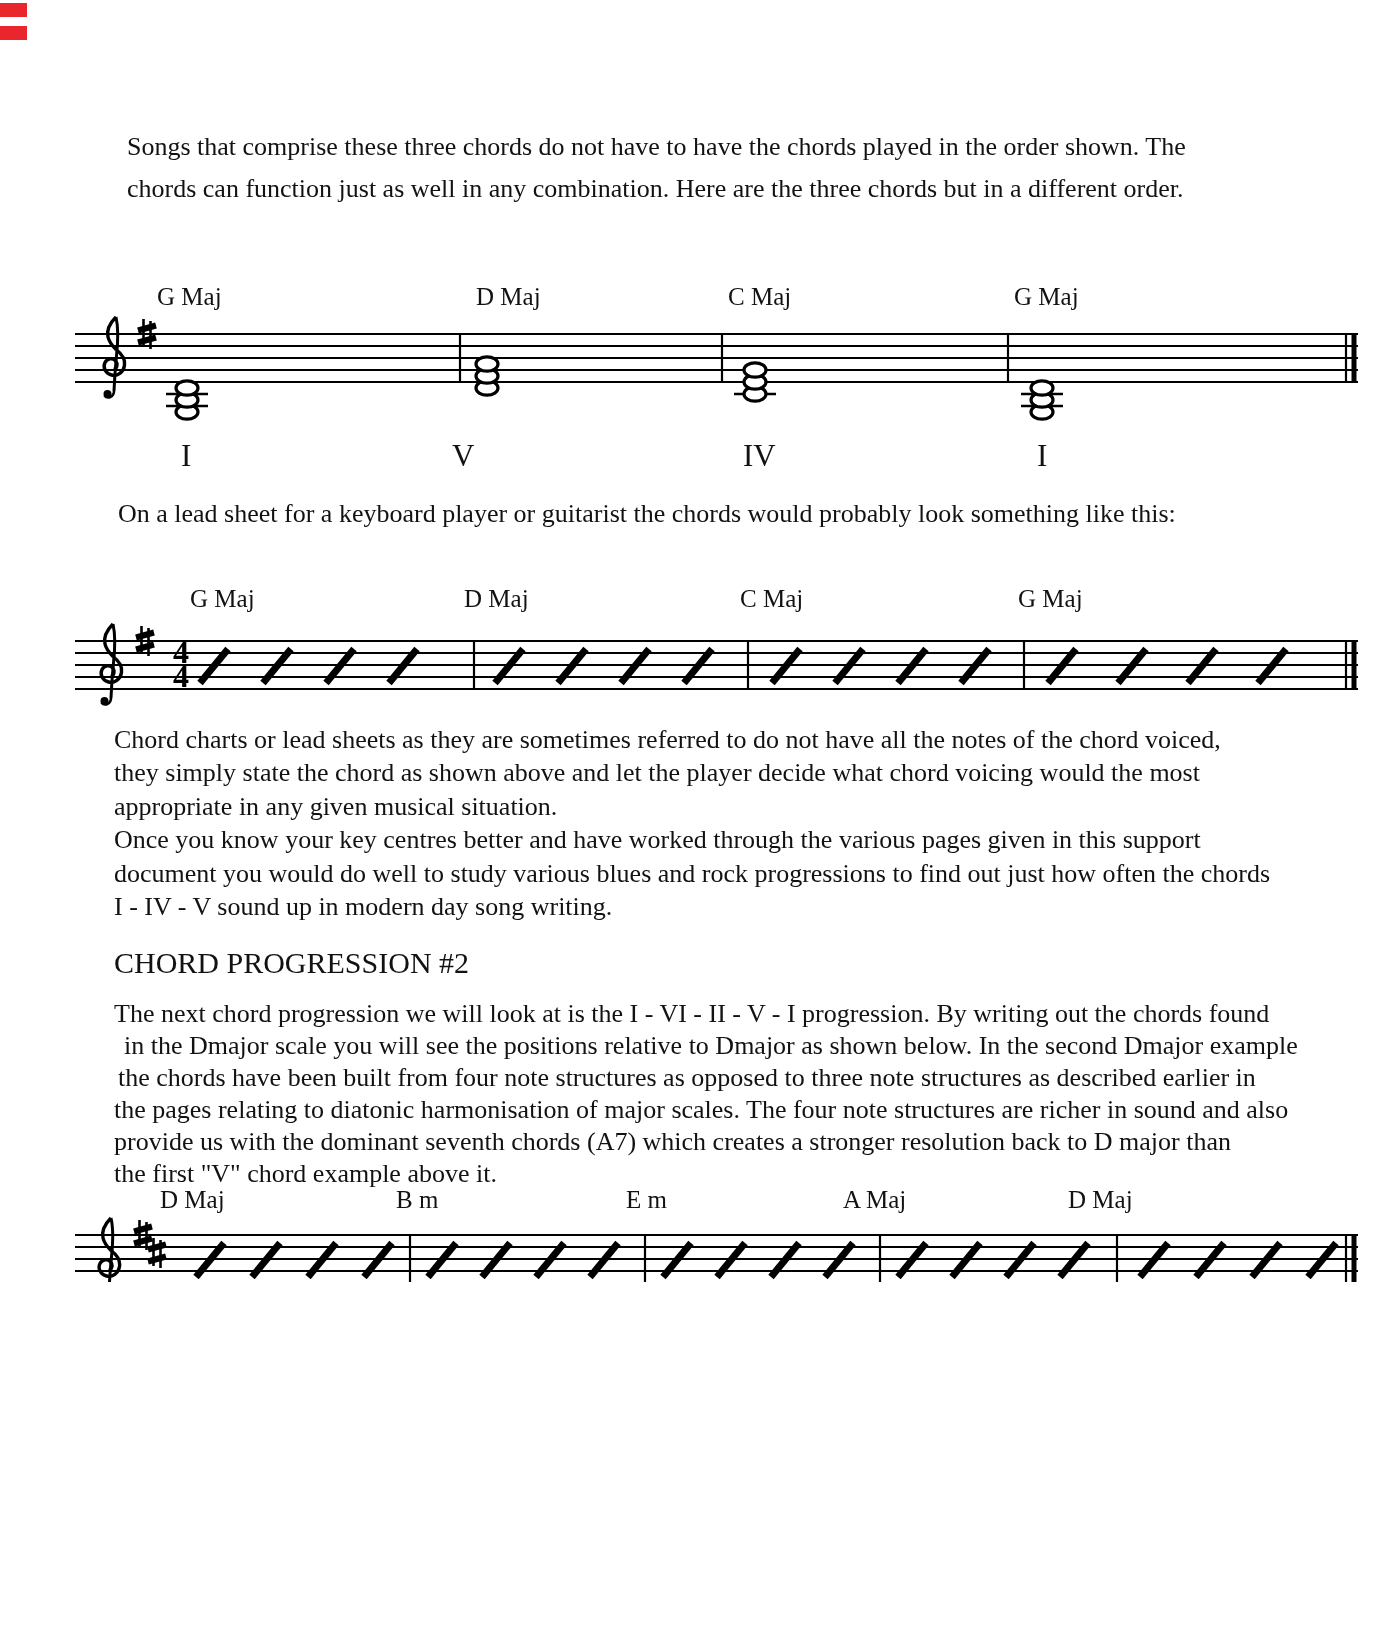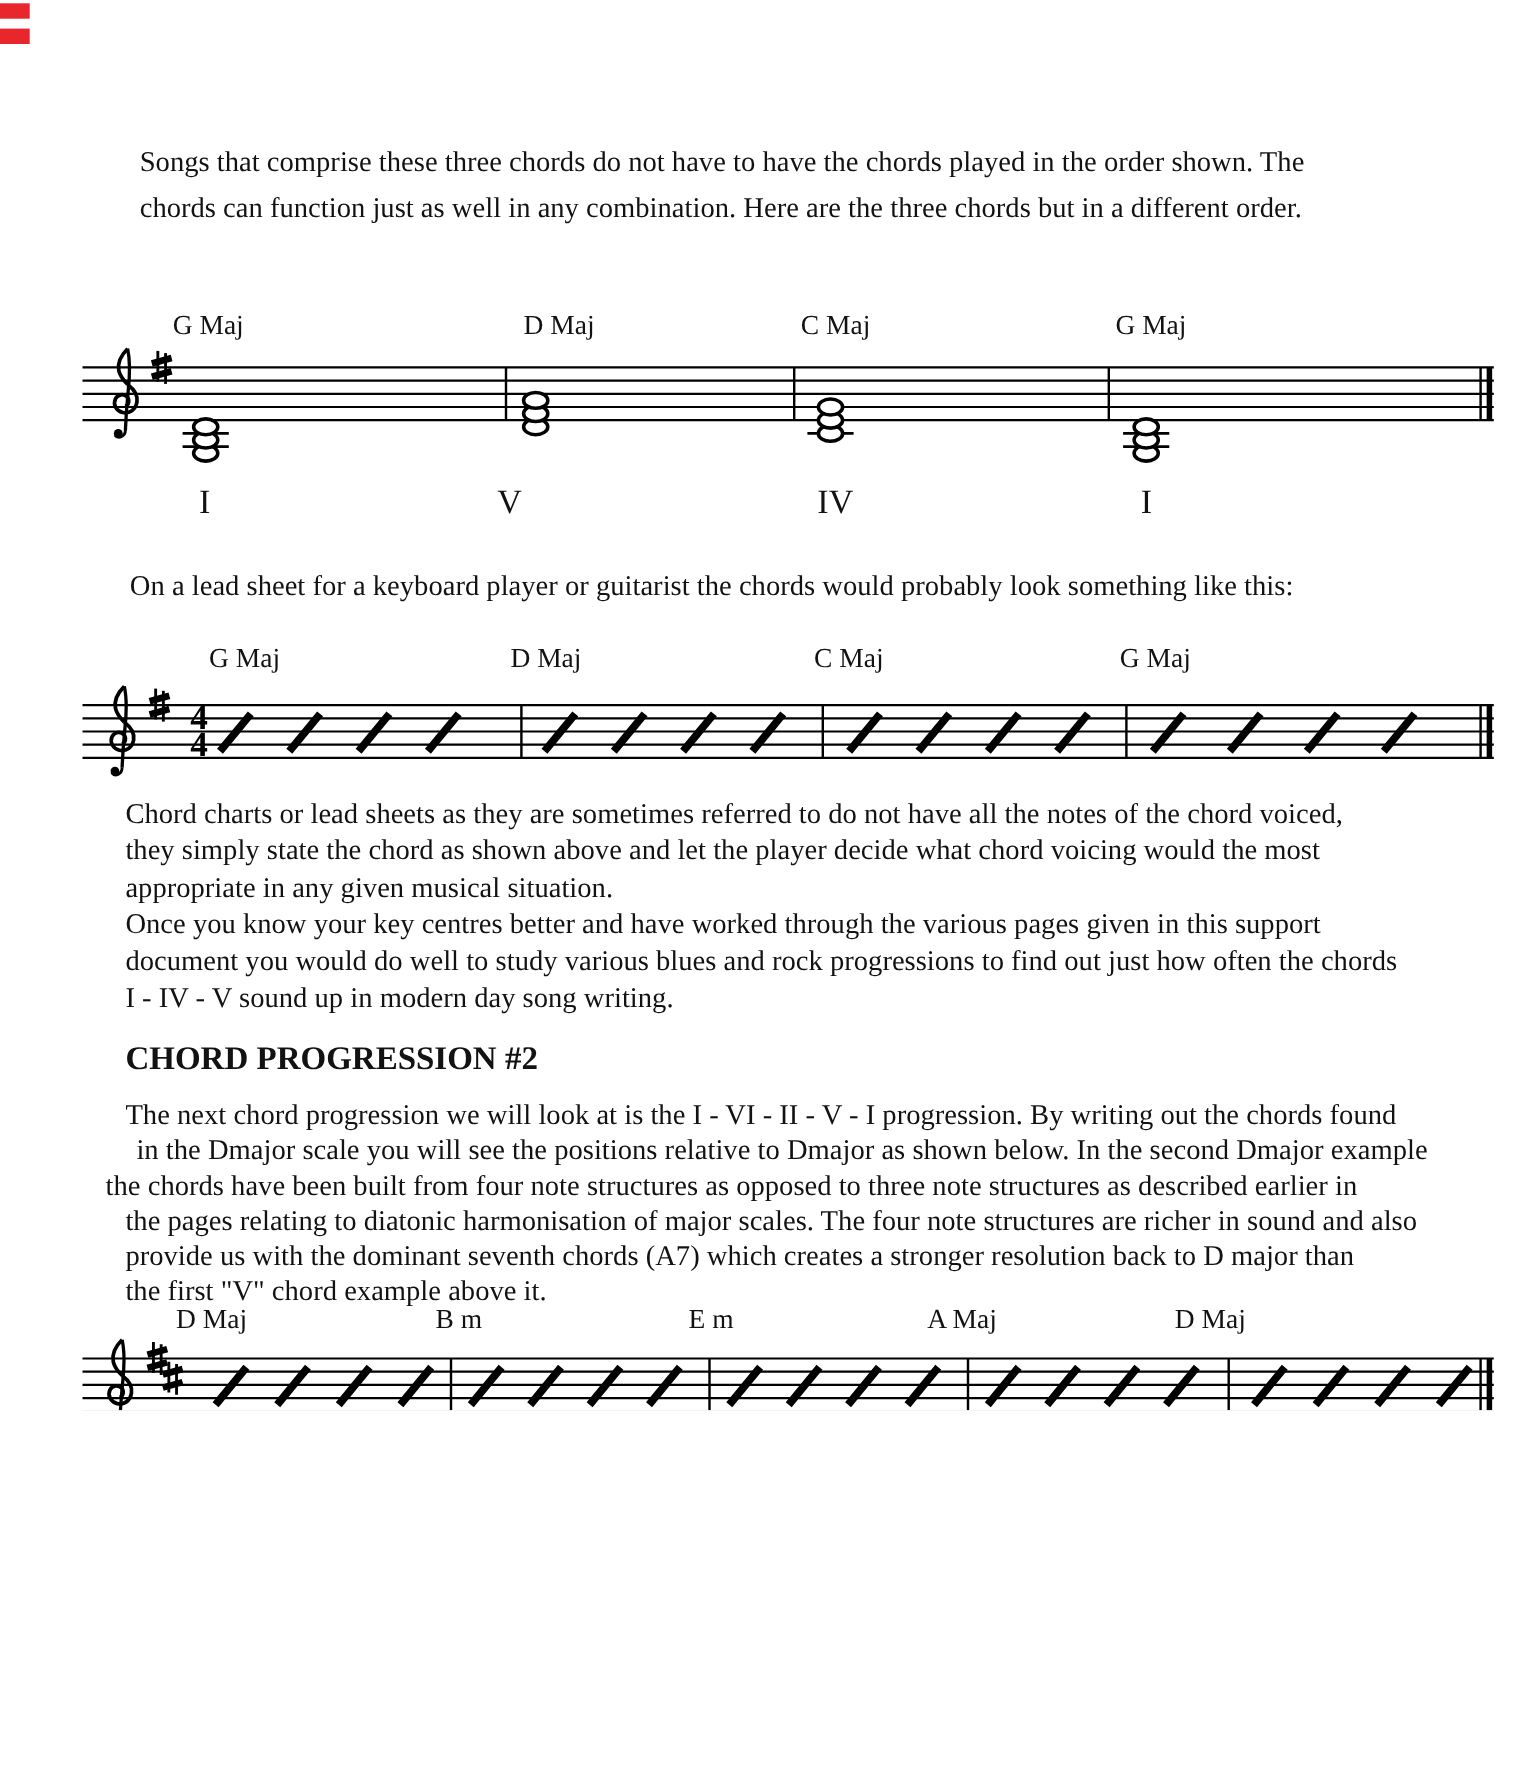--- a/index.html
+++ b/index.html
@@ -1,21 +1,21 @@
 <!DOCTYPE html>
 <html><head>
 <meta charset="utf-8">
 <style>
   html,body{margin:0;padding:0;background:#fff;}
   .page{position:relative;width:1392px;height:1282px;background:#ffffff;overflow:hidden;
         font-family:"Liberation Serif", serif;color:#121212;}
   .bline{position:absolute;white-space:nowrap;font-size:26px;line-height:1.2;}
   .clabel{position:absolute;white-space:pre;font-size:25px;font-family:Liberation Serif, serif;}
   .rnum{position:absolute;white-space:nowrap;font-size:31px;}
-  .head{position:absolute;white-space:nowrap;font-size:30px;font-weight:bold;}
+  .head{position:absolute;white-space:nowrap;font-size:30px;font-weight:normal;}
   .score{position:absolute;left:0;overflow:visible;}
   .sigtext{font-family:"Liberation Serif", serif;font-weight:bold;font-size:32px;fill:#000;}
   .cmark{position:absolute;left:0;width:27px;height:14px;}
 </style>
 </head>
 <body>
 
 <div class="page">
 
   <svg width="0" height="0" style="position:absolute">
@@ -86,21 +86,21 @@
         <use href="#wnote" x="1042" y="400"></use>
         <use href="#wnote" x="1042" y="388"></use>
     </g>
   </svg>
 
   <div class="rnum" style="left:181px;top:438px">I</div>
   <div class="rnum" style="left:452px;top:438px">V</div>
   <div class="rnum" style="left:743px;top:438px">IV</div>
   <div class="rnum" style="left:1037px;top:438px">I</div>
 
-  <div class="bline" style="left:118px;top:517px">On a lead sheet for a keyboard player or guitarist the chords would probably look something like this:</div>
+  <div class="bline" style="left:118px;top:498px">On a lead sheet for a keyboard player or guitarist the chords would probably look something like this:</div>
 
   <div class="clabel" style="left:190px;top:585px">G Maj</div>
   <div class="clabel" style="left:464px;top:585px">D Maj</div>
   <div class="clabel" style="left:740px;top:585px">C Maj</div>
   <div class="clabel" style="left:1018px;top:585px">G Maj</div>
 
   <svg class="score" style="top:575px" width="1392" height="140" viewBox="0 575 1392 140">
     <path d="M75 641H1358M75 653H1358M75 665H1358M75 677H1358M75 689H1358" stroke="#000" stroke-width="2"></path>
     <g stroke="#000">
       <path d="M474 641V689" stroke-width="2.2"></path>
@@ -137,21 +137,21 @@
   <div class="bline" style="left:114px;top:757px">they simply state the chord as shown above and let the player decide what chord voicing would the most</div>
   <div class="bline" style="left:114px;top:791px">appropriate in any given musical situation.</div>
   <div class="bline" style="left:114px;top:824px">Once you know your key centres better and have worked through the various pages given in this support</div>
   <div class="bline" style="left:114px;top:858px">document you would do well to study various blues and rock progressions to find out just how often the chords</div>
   <div class="bline" style="left:114px;top:891px">I - IV - V sound up in modern day song writing.</div>
 
   <div class="head" style="left:114px;top:946px">CHORD PROGRESSION #2</div>
 
   <div class="bline" style="left:114px;top:998px">The next chord progression we will look at is the I - VI - II - V - I progression. By writing out the chords found</div>
   <div class="bline" style="left:124px;top:1030px">in the Dmajor scale you will see the positions relative to Dmajor as shown below. In the second Dmajor example</div>
-  <div class="bline" style="left:96px;top:1062px">the chords have been built from four note structures as opposed to three note structures as described earlier in</div>
+  <div class="bline" style="left:118px;top:1062px">the chords have been built from four note structures as opposed to three note structures as described earlier in</div>
   <div class="bline" style="left:114px;top:1094px">the pages relating to diatonic harmonisation of major scales. The four note structures are richer in sound and also</div>
   <div class="bline" style="left:114px;top:1126px">provide us with the dominant seventh chords (A7) which creates a stronger resolution back to D major than</div>
   <div class="bline" style="left:114px;top:1158px">the first "V" chord example above it.</div>
 
   <div class="clabel" style="left:160px;top:1186px">D Maj</div>
   <div class="clabel" style="left:396px;top:1186px">B m</div>
   <div class="clabel" style="left:626px;top:1186px">E m</div>
   <div class="clabel" style="left:843px;top:1186px">A Maj</div>
   <div class="clabel" style="left:1068px;top:1186px">D Maj</div>
 

